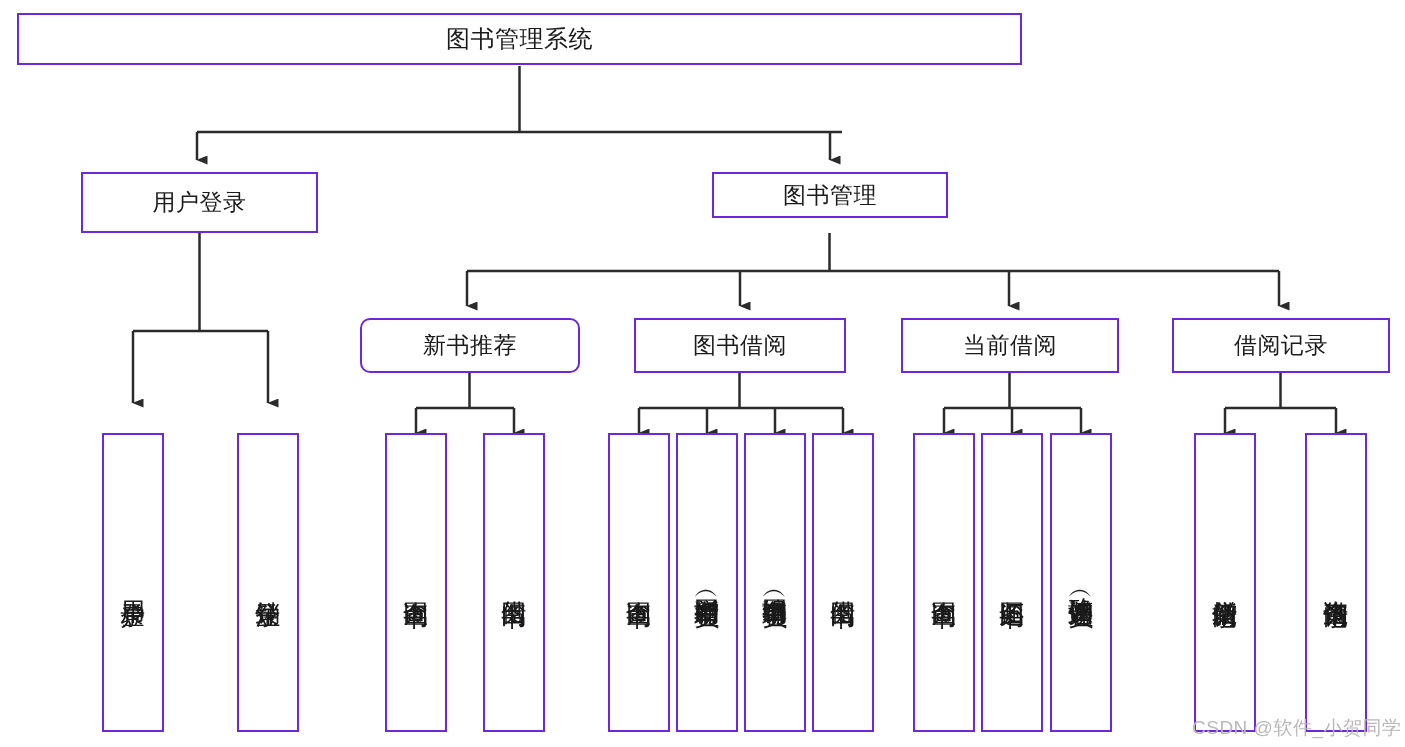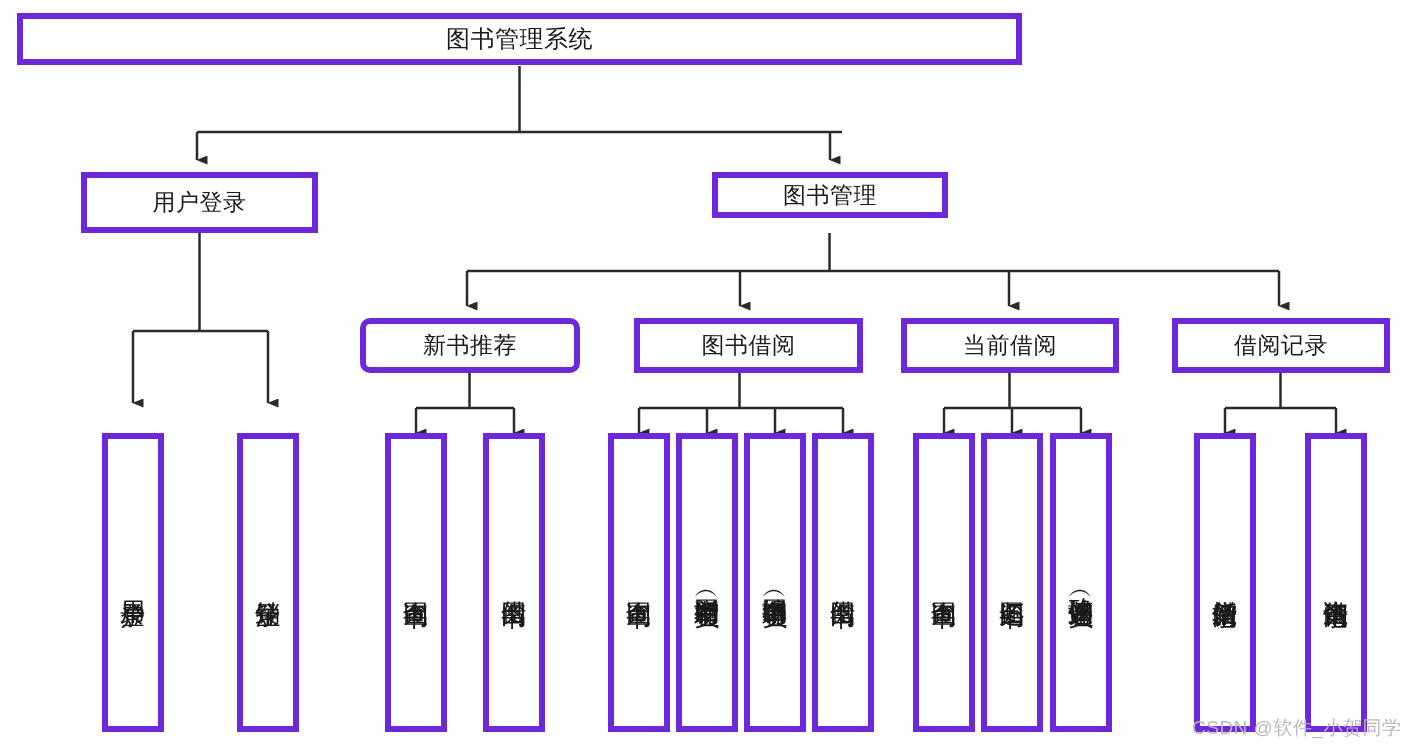--- a/index.html
+++ b/index.html
@@ -21,21 +21,21 @@
     position: absolute;
     left: 0;
     top: 0;
     width: 1405px;
     height: 747px;
     pointer-events: none;
   }
   .node {
     position: absolute;
     box-sizing: border-box;
-    border: 6px solid #6d28d9;
+    border: 2px solid #6d28d9;
     background: #ffffff;
     display: flex;
     align-items: center;
     justify-content: center;
     color: #1a1a1a;
   }
   .node .label {
     display: block;
     text-align: center;
     line-height: 1.16;
@@ -135,21 +135,21 @@
   <div class="node horiz" style="left:81px; top:172px; width:237px; height:61px;">
     <span class="label">用户登录</span>
   </div>
   <div class="node horiz" style="left:712px; top:172px; width:236px; height:46px;">
     <span class="label">图书管理</span>
   </div>
 
   <div class="node horiz" style="left:360px; top:318px; width:220px; height:55px;border-radius:10px;">
     <span class="label">新书推荐</span>
   </div>
-  <div class="node horiz" style="left:634px; top:318px; width:229px; height:55px;">
+  <div class="node horiz" style="left:634px; top:318px; width:212px; height:55px;">
     <span class="label">图书借阅</span>
   </div>
   <div class="node horiz" style="left:901px; top:318px; width:218px; height:55px;">
     <span class="label">当前借阅</span>
   </div>
   <div class="node horiz" style="left:1172px; top:318px; width:218px; height:55px;">
     <span class="label">借阅记录</span>
   </div>
 
   <div class="node vert" style="left:102px; top:433px; width:62px; height:299px;">

